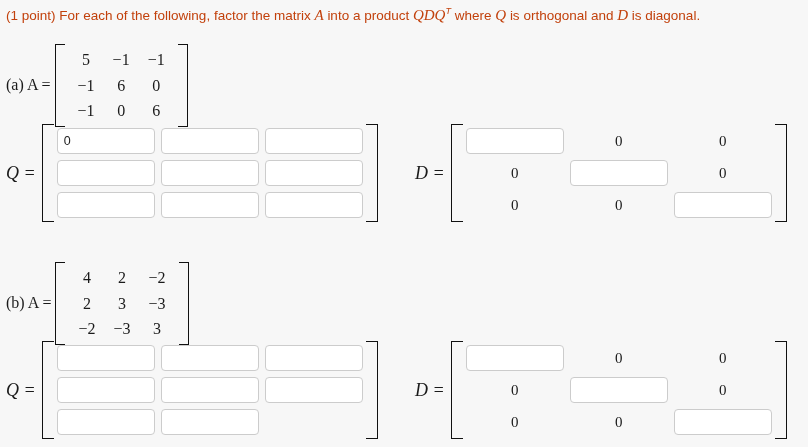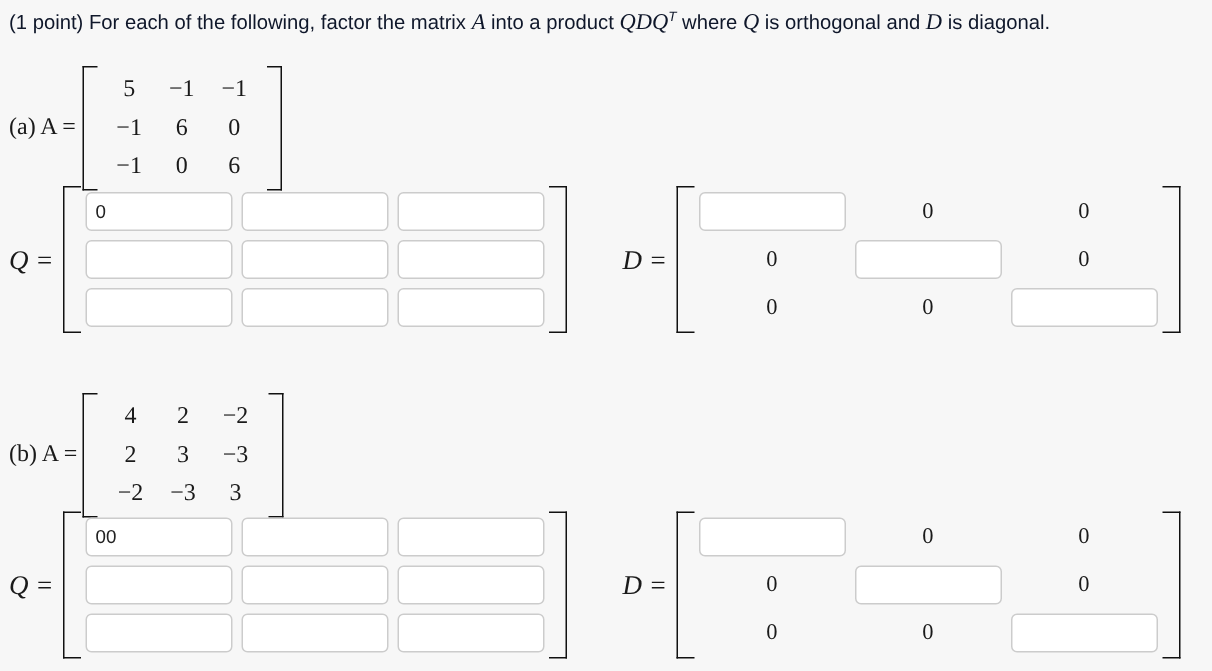--- a/index.html
+++ b/index.html
@@ -9,21 +9,21 @@
     font-family:"Liberation Serif", serif;
     color:#1a1a1a;
     overflow:hidden;
     position:relative;
   }
   .prompt{
     position:absolute;
     left:6px; top:6px;
     font-size:13.5px;
     font-family:"Liberation Sans", sans-serif;
-    color:#0f172a;
+    color:#c2410c;
     white-space:nowrap;
   }
   .prompt .mathvar{font-family:"Liberation Serif", serif; font-style:italic; font-size:15px;}
   .prompt .mathsup{font-family:"Liberation Serif", serif; font-style:italic; font-size:15px;}
   sup.T{font-size:9px; font-style:italic; vertical-align:super;}
 
   
   .matrow{position:absolute; display:flex; align-items:center;}
   .label{
     font-family:"Liberation Serif", serif;
@@ -176,21 +176,20 @@
     </span>
   </span>
 </div>
 
 <div class="matrow" style="left:6px; top:341px;">
   <span class="eqlabel">Q =</span>
   <span class="bracket-wrap">
     <span class="bigbrk l"></span>
     <span class="bigbrk r"></span>
     <span class="ansgrid" style="grid-template-columns:repeat(3,auto);">
-      <input class="inp" value="00" style="">
       <input class="inp" value="" style="">
       <input class="inp" value="" style="">
       <input class="inp" value="" style="">
       <input class="inp" value="" style="">
       <input class="inp" value="" style="">
       <input class="inp" value="" style="">
       <input class="inp" value="" style="">
       <input class="inp" value="" style="">
     </span>
   </span>

